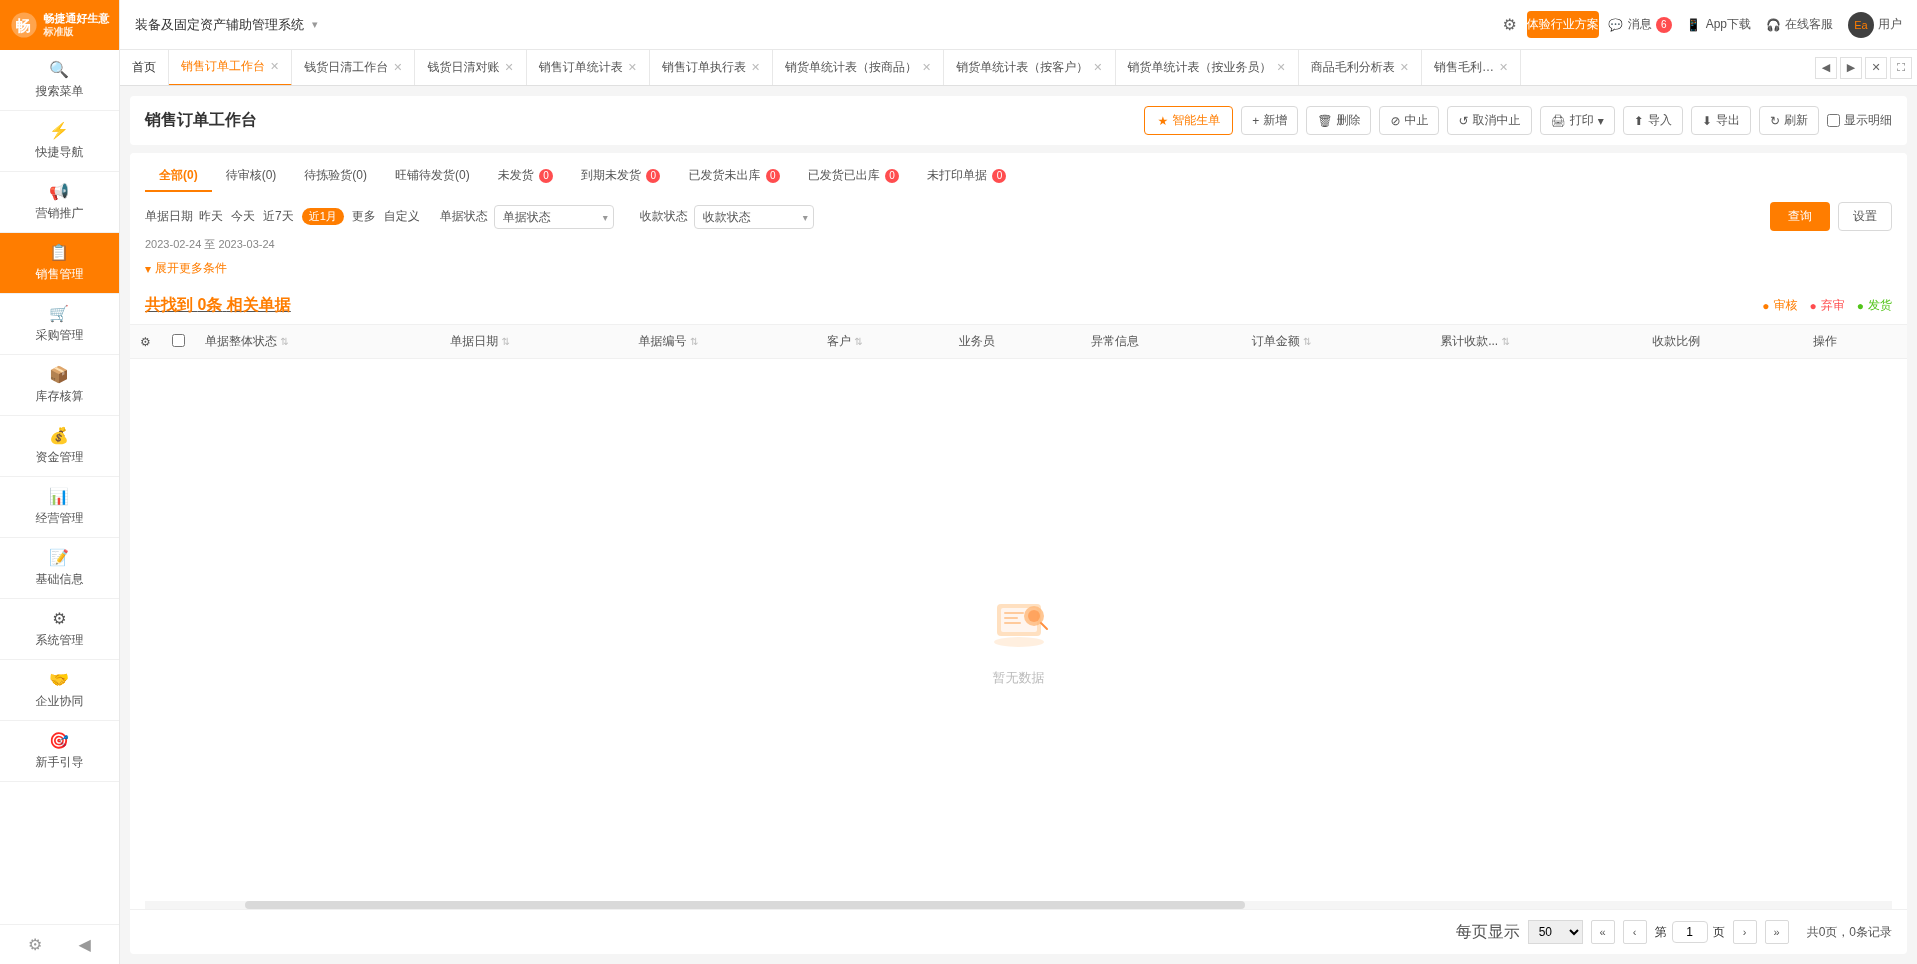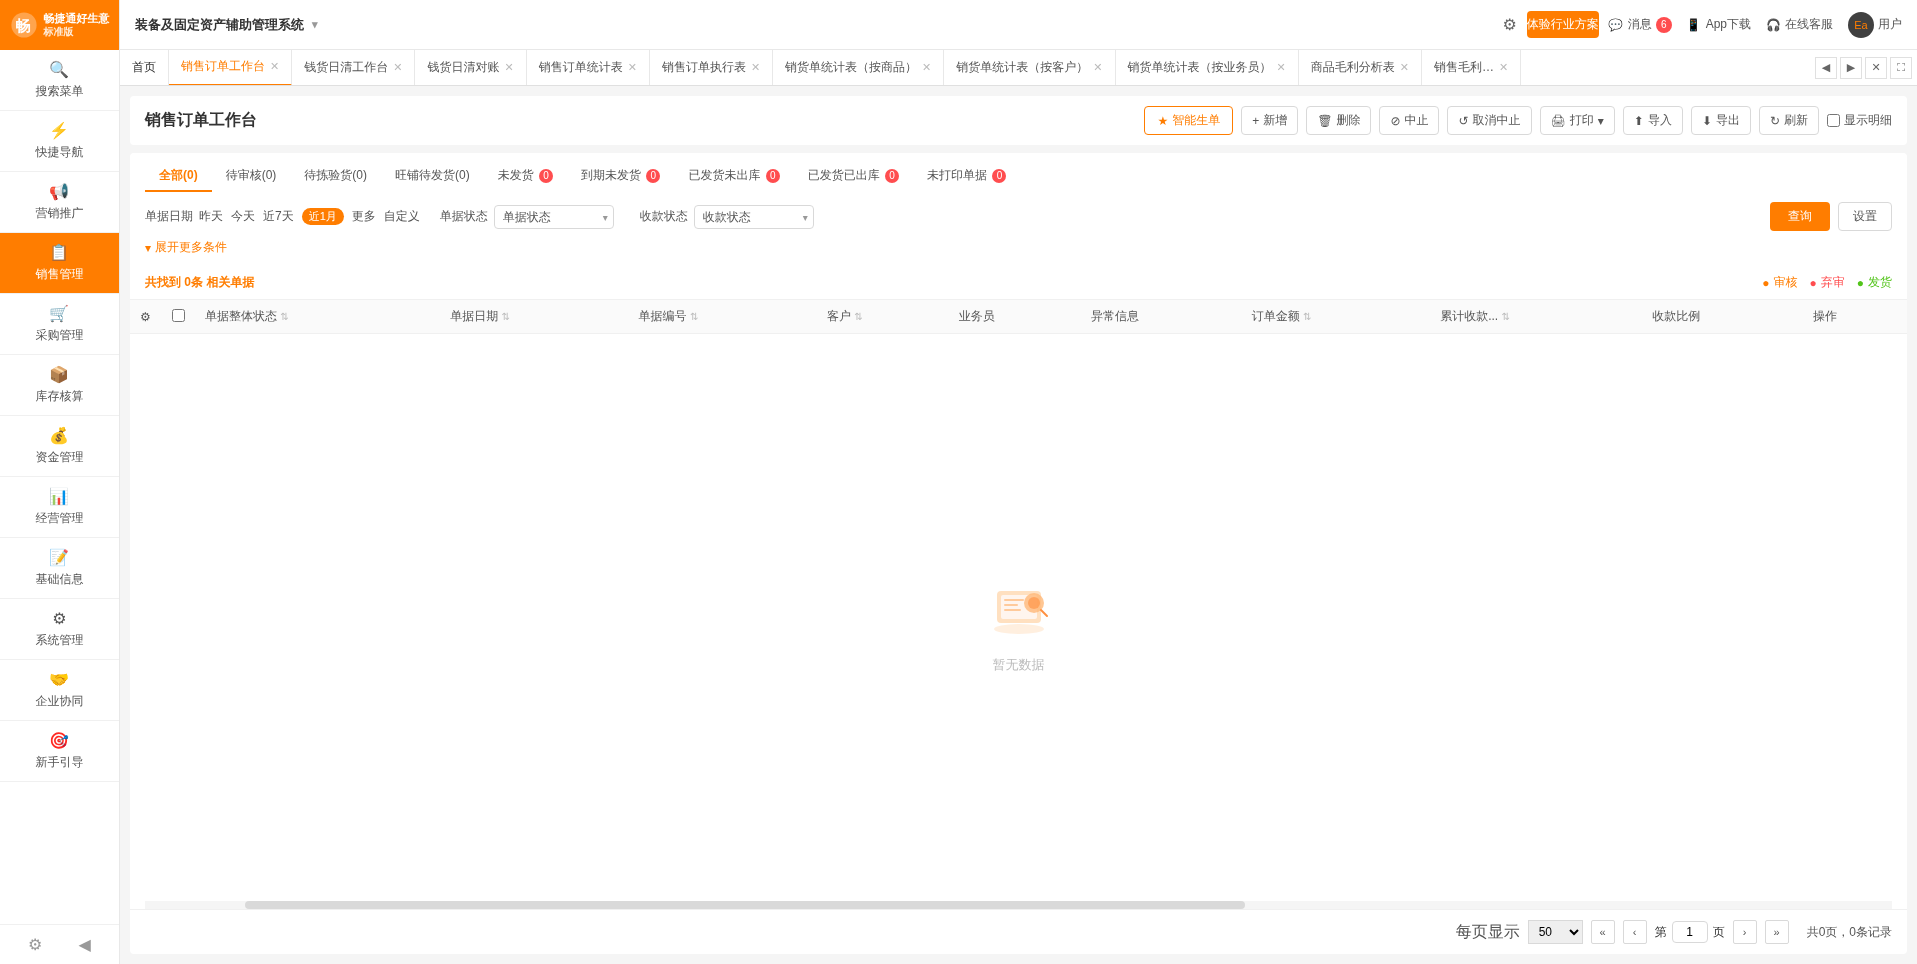--- a/index.html
+++ b/index.html
@@ -15,21 +15,21 @@
     .sidebar-item.active { background: #ff7d00; color: #fff; }
     .sidebar-item .nav-icon { font-size: 16px; }
     .sidebar-footer { padding: 10px; display: flex; justify-content: space-around; border-top: 1px solid #f0f0f0; }
     .sidebar-footer span { font-size: 16px; cursor: pointer; color: #999; }
 
     
     .main-area { flex: 1; display: flex; flex-direction: column; overflow: hidden; }
 
     
     .topbar { height: 50px; background: #fff; display: flex; align-items: center; padding: 0 15px; border-bottom: 1px solid #e8e8e8; gap: 10px; flex-shrink: 0; }
-    .topbar-title { font-size: 13px; color: #333; flex: 1; display: flex; align-items: center; gap: 8px; font-weight: bold; }
+    .topbar-title { font-size: 13px; color: #333; flex: 1; display: flex; align-items: center; gap: 8px; }
     .topbar-title .dropdown-arrow { color: #999; font-size: 11px; cursor: pointer; }
     .topbar-btn-industry { background: #ff7d00; color: #fff; border: none; padding: 5px 0; border-radius: 4px; cursor: pointer; font-size: 12px; }
     .topbar-gear { color: #666; font-size: 16px; cursor: pointer; }
     .topbar-right { display: flex; align-items: center; gap: 15px; }
     .topbar-right-item { display: flex; align-items: center; gap: 4px; color: #555; cursor: pointer; font-size: 12px; }
     .topbar-right-item .badge { background: #ff4d4f; color: #fff; border-radius: 50%; width: 16px; height: 16px; font-size: 10px; display: flex; align-items: center; justify-content: center; }
     .topbar-avatar { width: 26px; height: 26px; border-radius: 50%; background: #404040; display: flex; align-items: center; justify-content: center; font-size: 11px; color: #ff7d00; }
 
     
     .tabbar { height: 36px; background: #fff; display: flex; align-items: center; border-bottom: 1px solid #e0e0e0; overflow: hidden; flex-shrink: 0; }
@@ -65,21 +65,21 @@
     .filter-item { display: flex; align-items: center; gap: 6px; font-size: 12px; color: #555; }
     .filter-label { white-space: nowrap; color: #555; }
     .filter-date-options { display: flex; gap: 8px; align-items: center; }
     .filter-date-opt { cursor: pointer; color: #555; font-size: 12px; }
     .filter-date-opt.badge-orange { background: #ff7d00; color: #fff; border-radius: 10px; padding: 1px 7px; font-size: 11px; }
     .date-range { color: #888; font-size: 11px; }
     .filter-select { border: 1px solid #d9d9d9; border-radius: 4px; padding: 4px 24px 4px 8px; font-size: 12px; color: #555; background: #fff; appearance: none; cursor: pointer; min-width: 120px; }
     .filter-expand { color: #ff7d00; cursor: pointer; font-size: 12px; display: flex; align-items: center; gap: 4px; }
     .filter-actions-right { margin-left: auto; display: flex; gap: 8px; }
     .table-header-bar { padding: 8px 15px; display: flex; align-items: center; justify-content: space-between; border-bottom: 1px solid #f0f0f0; flex-shrink: 0; }
-    .table-count { font-size: 12px; color: #555; }
+    .table-count { font-size: 16px; color: #555; text-decoration: underline; }
     .table-count span { color: #ff7d00; font-weight: bold; }
     .table-actions { display: flex; gap: 12px; }
     .table-action-item { display: flex; align-items: center; gap: 4px; font-size: 12px; cursor: pointer; }
     .table-action-item.approve { color: #ff7d00; }
     .table-action-item.revoke { color: #ff4d4f; }
     .table-action-item.ship { color: #52c41a; }
 
     .data-table { width: 100%; border-collapse: collapse; font-size: 12px; }
     .data-table th { background: #fafafa; border-bottom: 1px solid #f0f0f0; padding: 8px 10px; text-align: left; color: #555; font-weight: normal; white-space: nowrap; }
     .data-table th .sort-icons { color: #bbb; font-size: 10px; }
@@ -369,20 +369,23 @@
             <div class="select-wrapper">
               <select class="filter-select">
                 <option>收款状态</option>
               </select>
             </div>
           </div>
           <div class="filter-actions-right">
             <button class="btn-query">查询</button>
             <button class="btn-setting">设置</button>
           </div>
+        </div>
+        <div style="margin-top:6px;">
+          <span class="date-range">2023-02-24 至 2023-03-24</span>
         </div>
         <div style="margin-top:8px; text-align:center;">
           <span class="filter-expand">
             <span>▾</span>
             <span>展开更多条件</span>
           </span>
         </div>
       </div>
 
       <div class="table-header-bar">

